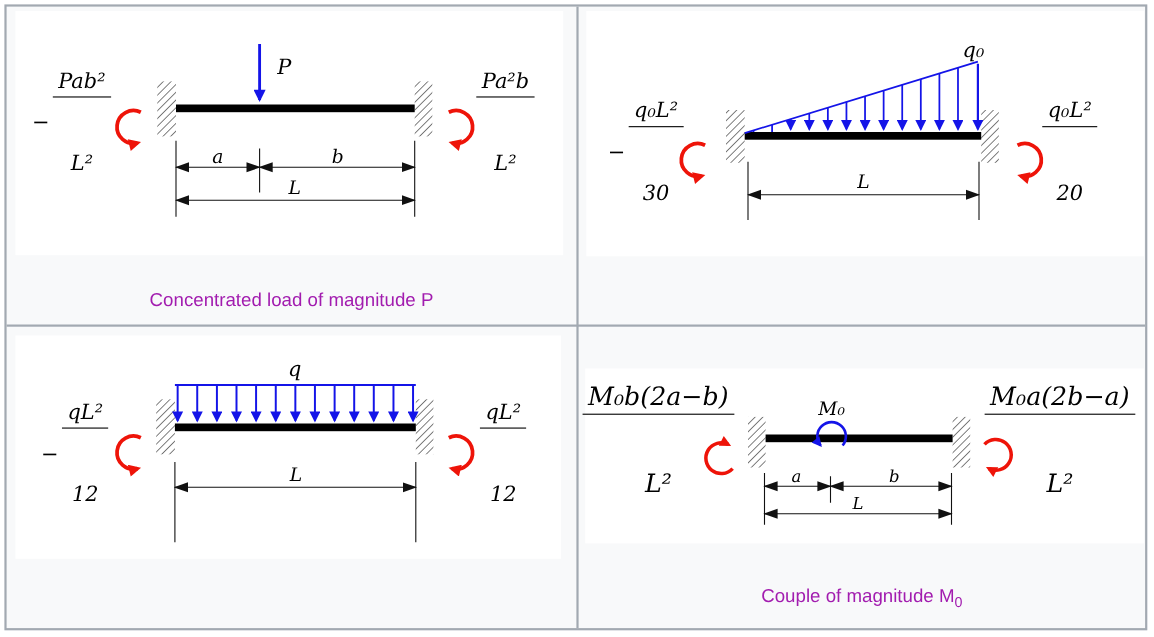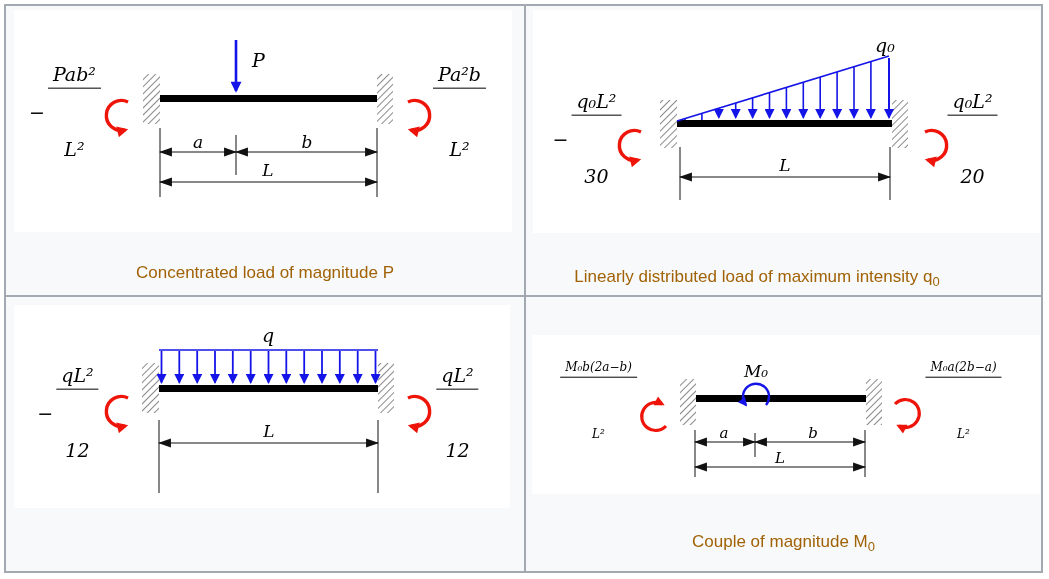--- a/index.html
+++ b/index.html
@@ -8,25 +8,25 @@
          border:2px solid #a2a9b1;background:#f8f9fa;}
   .vdiv{position:absolute;left:518px;top:0;bottom:0;width:2px;background:#a2a9b1;}
   .hdiv{position:absolute;top:289px;left:0;right:0;height:2px;background:#a2a9b1;}
   .quad{position:absolute;}
   .q-tl{left:0;top:0;width:518px;height:289px;}
   .q-tr{left:520px;top:0;width:462px;height:289px;text-decoration:underline;}
   .q-bl{left:0;top:291px;width:518px;height:274px;}
   .q-br{left:520px;top:303px;width:515px;height:274px;}
   .dbox{position:absolute;background:#ffffff;}
   .dbox svg{position:absolute;left:0;top:0;}
-  .caption{position:absolute;left:0;right:0;text-align:center;font-size:17px;color:#a16207;}
+  .caption{position:absolute;left:0;right:0;text-align:center;font-size:17px;color:#a21caf;}
   .caption sub{font-size:13px;}
   .formula{position:absolute;display:flex;align-items:center;gap:3px;transform:translate(-50%,-50%);
            font-family:"DejaVu Serif",serif;font-style:italic;color:#000;font-size:19px;white-space:nowrap;}
-  .formula.small{font-size:12px;}
+  .formula.small{font-size:23px;}
   .frac{display:inline-flex;flex-direction:column;align-items:center;line-height:1.15;gap:32px;}
   .num{padding:0 5px 2px;border-bottom:1.4px solid #000;}
   .den{padding-top:18px;}
   .mlabel{font-family:"DejaVu Serif",serif;font-style:italic;font-size:17px;fill:#000;}
   .biglabel{font-family:"DejaVu Serif",serif;font-style:italic;font-size:19px;fill:#000;}
   .dim{stroke:#111;stroke-width:1;}
   .beam{fill:#000;}
 </style>
 </head>
 <body>
@@ -145,21 +145,20 @@
           </span>
       </div>
       <div class="formula" style="left:438px;top:129px;">
         <span class="sign"></span>
         <span class="frac">
             <span class="num">q₀L²</span>
             <span class="den">20</span>
           </span>
       </div>
     </div>
-    <div class="caption" style="top:261px;"><span>Linearly distributed load of maximum intensity q</span><sub>0</sub></div>
   </div>
 
   <div class="quad q-bl">
     <div class="dbox" style="left:8px;top:8px;width:496px;height:203px;">
       <svg width="496" height="203" viewBox="0 0 496 203">
         <defs>
           <pattern id="h3" patternUnits="userSpaceOnUse" width="5" height="5" patternTransform="rotate(45)">
             <line x1="0" y1="0" x2="0" y2="5" stroke="#4a4a4a" stroke-width="1.3"></line>
           </pattern>
           <marker id="d3" viewBox="0 0 12 10" refX="11" refY="5" markerWidth="13" markerHeight="11" orient="auto-start-reverse" markerUnits="userSpaceOnUse">

